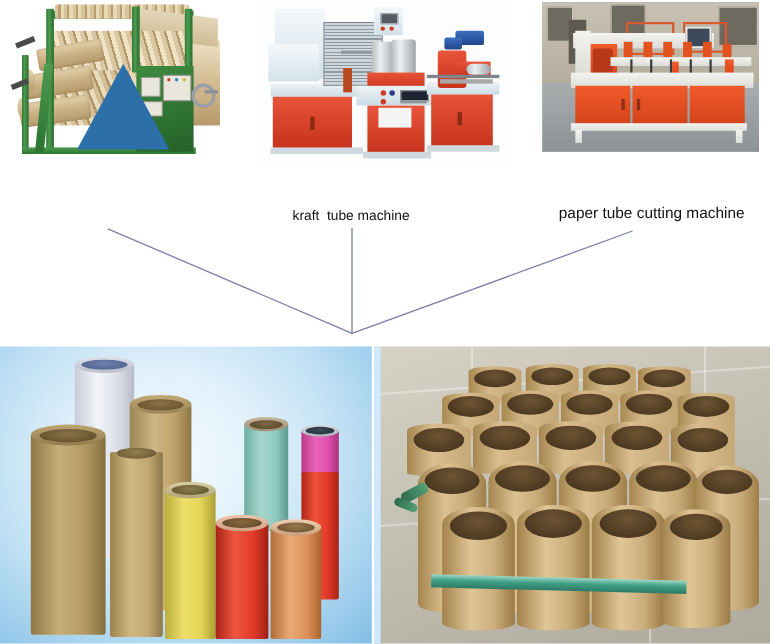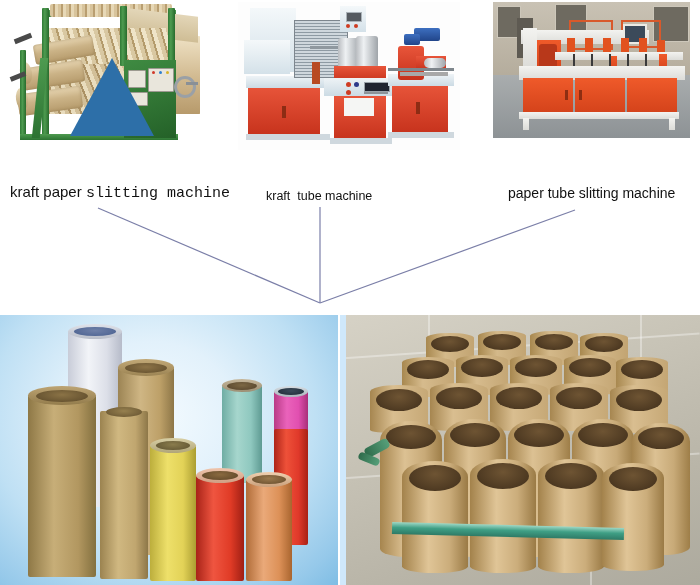--- a/index.html
+++ b/index.html
@@ -301,25 +301,24 @@
     <div class="cut-white" style="left:30px;top:116px;width:6px;height:12px;"></div>
     <div class="cut-white" style="left:176px;top:116px;width:6px;height:12px;"></div>
   </div>
 
   <svg id="connectors" viewBox="0 0 700 585" width="700" height="585" xmlns="http://www.w3.org/2000/svg">
     <line x1="98" y1="208" x2="320" y2="303" stroke="#7b7fa8" stroke-width="1.2"></line>
     <line x1="320" y1="207" x2="320" y2="303" stroke="#7b7fa8" stroke-width="1.2"></line>
     <line x1="575" y1="210" x2="320" y2="303" stroke="#7b7fa8" stroke-width="1.2"></line>
   </svg>
 
-  <div class="label" id="label-slitting"><span>kraft paper </span><span class="mono">slitting machine</span></div>
 
   <div class="label" id="label-tubemachine">kraft  tube machine</div>
 
-  <div class="label" id="label-cutting">paper tube slitting machine</div>
+  <div class="label" id="label-cutting">paper tube cutting machine</div>
 
   <div class="photo" id="photo-tubes">
 
     <div class="tube" style="left:68px;top:16px;width:54px;height:176px;
          background:linear-gradient(90deg,#c8ccd8,#f2f4f8 38%,#dcdfe8 72%,#b6bbc9);">
       <div style="position:absolute;left:0;top:-7px;width:100%;height:15px;border-radius:50%;
            background:linear-gradient(180deg,#dfe2ea,#b9bec9);"></div>
       <div style="position:absolute;left:6px;top:-4px;width:42px;height:9px;border-radius:50%;
            background:radial-gradient(ellipse at 50% 40%,#6f80a8,#49608f);"></div>
     </div>

